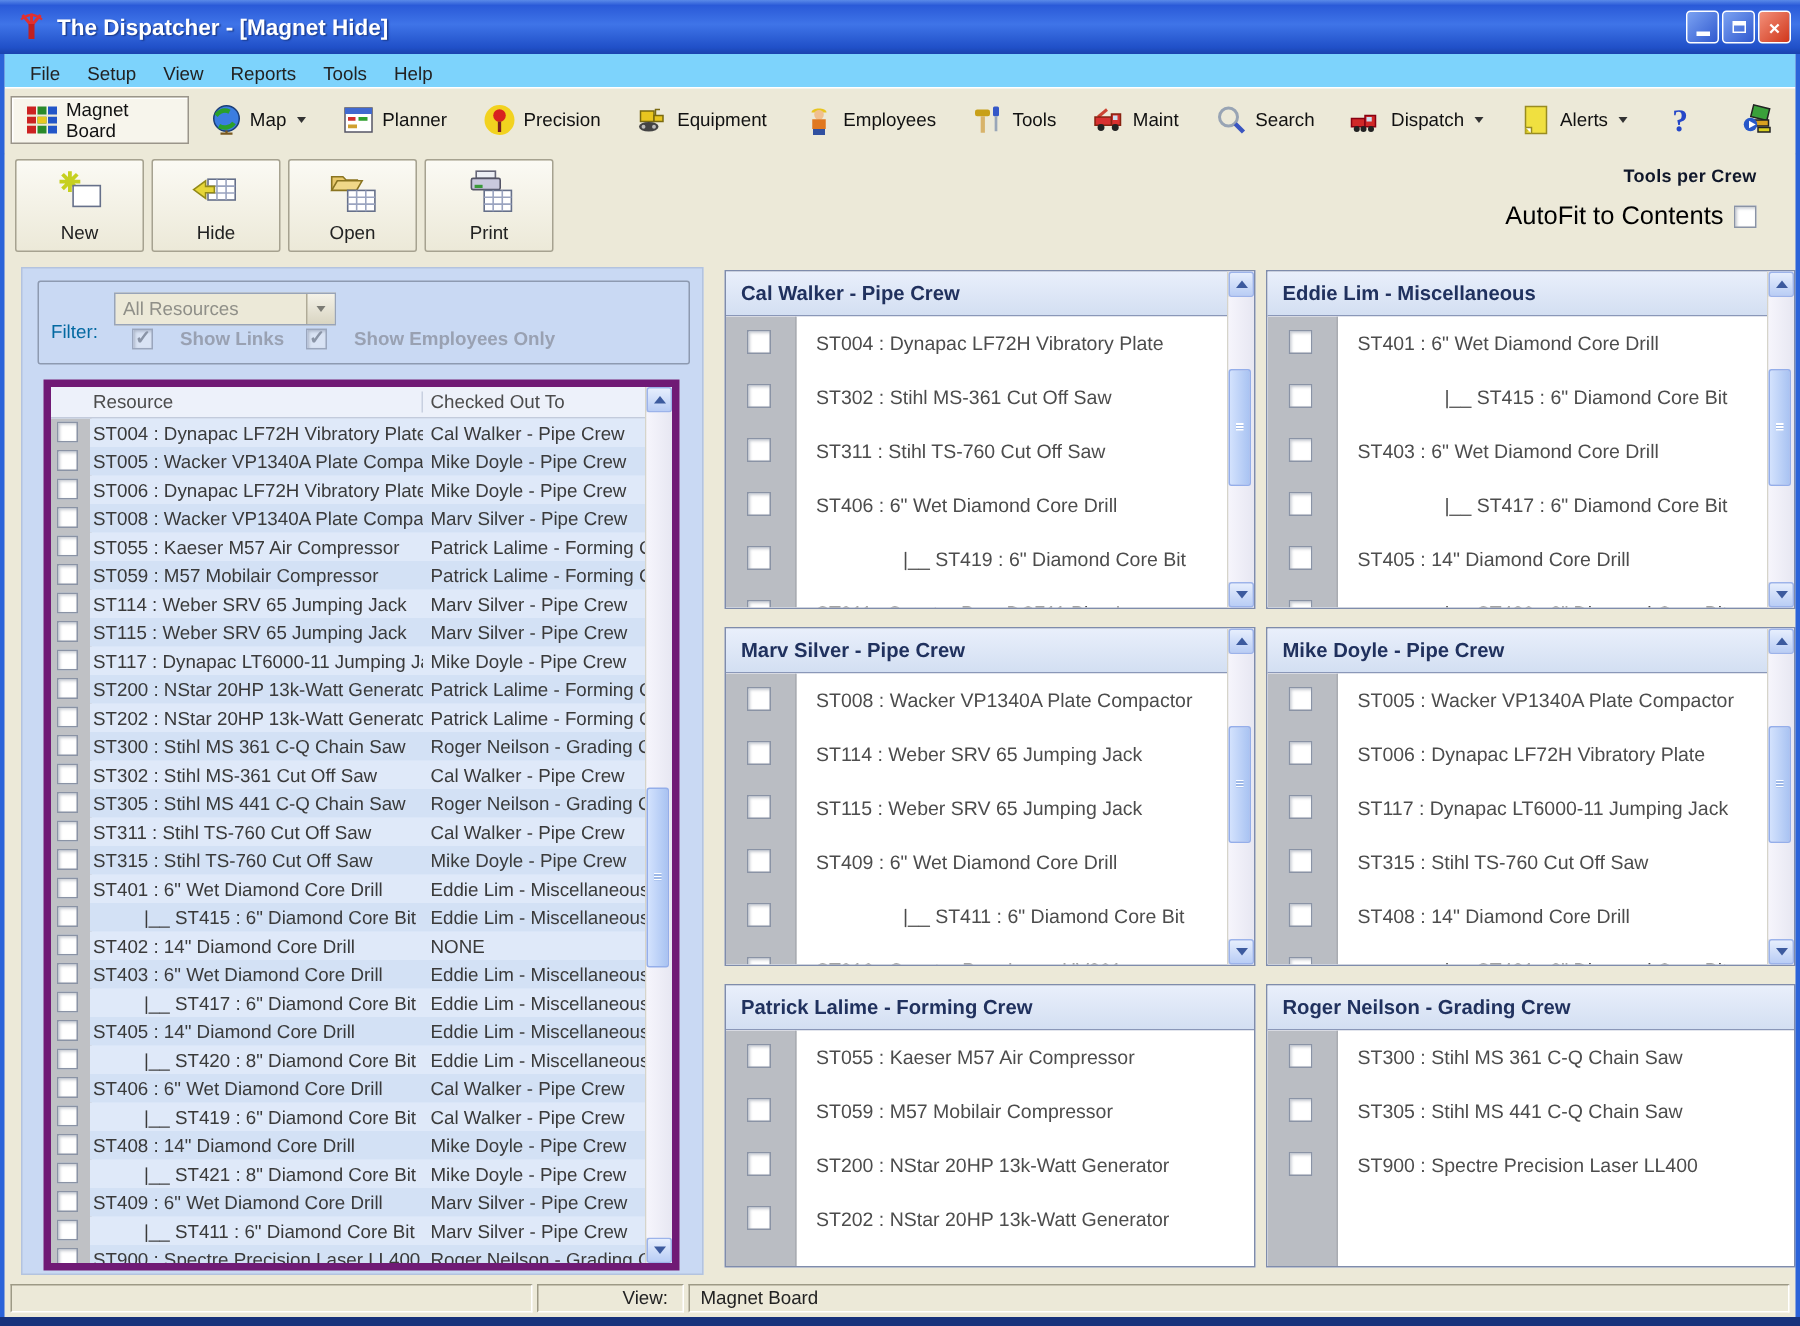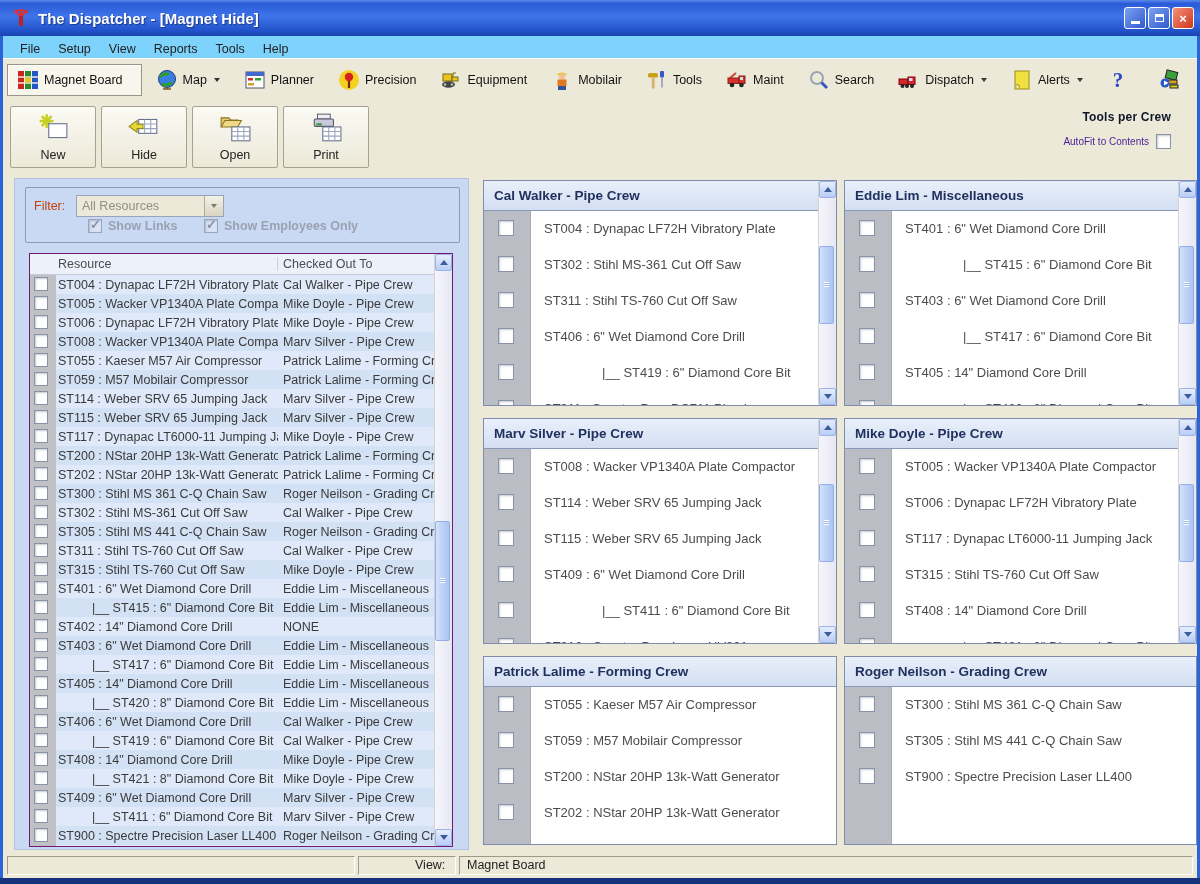--- a/index.html
+++ b/index.html
@@ -38,50 +38,50 @@
 
   
   .subtoolbar{position:absolute;left:3px;right:3px;top:102px;height:72px;background:#ece9d8}
   .sbtns{position:absolute;left:7px;top:4px;display:flex}
   .sbtn{width:86px;height:62px;margin-right:5px;background:linear-gradient(#fbfaf4,#ece9d8);
     border:1px solid #a6a290;border-radius:2px;display:flex;flex-direction:column;align-items:center;
     justify-content:center;font-size:12.5px;color:#222;padding:0;font-family:"Liberation Sans",sans-serif}
   .sbtn svg{width:32px;height:30px;margin-bottom:2px}
   .view-head{position:absolute;right:26px;top:8px;text-align:right}
   .view-title{font-size:12px;font-weight:bold;color:#0f172a;letter-spacing:0.2px}
-  .autofit{margin-top:10px;font-size:10px;color:#4c1d95;display:flex;align-items:center;justify-content:center;gap:7px}
+  .autofit{margin-top:10px;font-size:17px;color:#000000;display:flex;align-items:center;justify-content:center;gap:7px}
 
   
   .cb{display:inline-block;width:15px;height:15px;background:#fff;border:1px solid #8a93a5;
       box-shadow:inset 1px 1px 2px rgba(90,100,120,.35);box-sizing:border-box;position:relative}
   .cb.checked::after{content:"✓";position:absolute;left:1px;top:-3px;font-size:13px;font-weight:bold;color:#555}
   .cb.dis{background:#d9e3f4;border-color:#9aa6bd}
   .cb.dis::after{color:#8a94a6}
 
   
   .workspace{position:absolute;left:3px;right:3px;top:174px;bottom:32px;background:#ece9d8}
 
   
   .left-panel{position:absolute;left:11px;top:4px;width:455px;height:672px;background:#c9d9f3;border:1px solid #b3c3df;box-sizing:border-box}
   .filter-box{position:absolute;left:10px;top:8px;width:435px;height:56px;border:1px solid #8d9ab0;border-radius:2px;box-sizing:border-box}
-  .flabel{position:absolute;left:8px;top:11px;font-size:12.5px;color:#c2410c}
+  .flabel{position:absolute;left:8px;top:26px;font-size:12.5px;color:#0369a1}
   .dd{position:absolute;left:50px;top:7px;width:148px;height:22px;border:1px solid #98a4b8;background:#ece9d8;
       display:flex;align-items:center;box-sizing:border-box}
   .dd-val{flex:1;font-size:12.5px;color:#8f8f88;padding-left:5px;white-space:nowrap;overflow:hidden}
   .dd-btn{width:18px;height:100%;background:linear-gradient(#f4f2e8,#d9d5c2);border-left:1px solid #b0ab98;
       display:flex;align-items:center;justify-content:center}
   .dd-btn i{width:0;height:0;border-top:4px solid #7b7b74;border-left:3.5px solid transparent;border-right:3.5px solid transparent}
   .fchecks{position:absolute;left:0;top:31px;right:0;height:20px}
-  .fc{position:absolute;display:flex;align-items:center;gap:6px;font-size:12.5px;font-weight:bold;color:#99a1b2}
+  .fc{position:absolute;display:flex;align-items:center;gap:18px;font-size:12.5px;font-weight:bold;color:#99a1b2}
   .fc0{left:62px}.fc1{left:178px}
   .fc .cb{width:14px;height:14px}
 
   
   .rtable{position:absolute;left:14px;top:74px;width:424px;height:594px;display:flex;
-          border:1px solid #701a75;box-sizing:border-box;background:#d7e3f6}
+          border:5px solid #701a75;box-sizing:border-box;background:#d7e3f6}
   .rt-main{flex:1;display:flex;flex-direction:column;overflow:hidden;position:relative}
   .thead{height:20px;display:flex;padding-left:26px;background:#edf1fa;border-bottom:1px solid #c3cbdc;
          font-size:12.5px;color:#4c4c4c;align-items:center;flex:none}
   .th.res{width:222px;border-right:1px solid #c8d0e0;box-sizing:border-box;padding-left:2px}
   .th.own{flex:1;padding-left:5px}
   .tbody{flex:1;position:relative;overflow:hidden}
   .tgcol{position:absolute;left:0;top:0;bottom:0;width:26px;background:#bfc1c5;border-right:1px solid #aeb0b4}
   .trows{margin-left:26px;position:relative}
   .trow{position:relative;height:19px;display:flex;align-items:center;font-size:12.5px;color:#3a3a3a}
   .trow.a{background:#dfe9f9}.trow.b{background:#d3e1f5}
@@ -214,21 +214,21 @@
         </svg></span>
       <span class="tbl">Equipment</span>
     </div>
     <div class="tbi">
       <span class="icon"><svg viewBox="0 0 22 22">
           <path d="M6 6c0-3.5 10-3.5 10 0z" fill="#e8c51f"></path>
           <circle cx="11" cy="7.5" r="3.2" fill="#f0c090"></circle>
           <rect x="6.5" y="10.5" width="9" height="6.5" fill="#e07820"></rect>
           <rect x="7" y="17" width="8" height="4" fill="#3050a0"></rect>
         </svg></span>
-      <span class="tbl">Mobilair</span>
+      <span class="tbl">Employees</span>
     </div>
     <div class="tbi">
       <span class="icon"><svg viewBox="0 0 22 22">
           <rect x="2" y="4" width="10" height="4.5" rx="1.5" fill="#c8a018"></rect>
           <rect x="5.8" y="8.5" width="2.8" height="11" fill="#d8b36a"></rect>
           <rect x="14" y="2" width="4" height="6.5" rx="1" fill="#3558c8"></rect>
           <rect x="15.1" y="8.5" width="1.8" height="10" fill="#99a6b8"></rect>
         </svg></span>
       <span class="tbl">Tools</span>
     </div>

